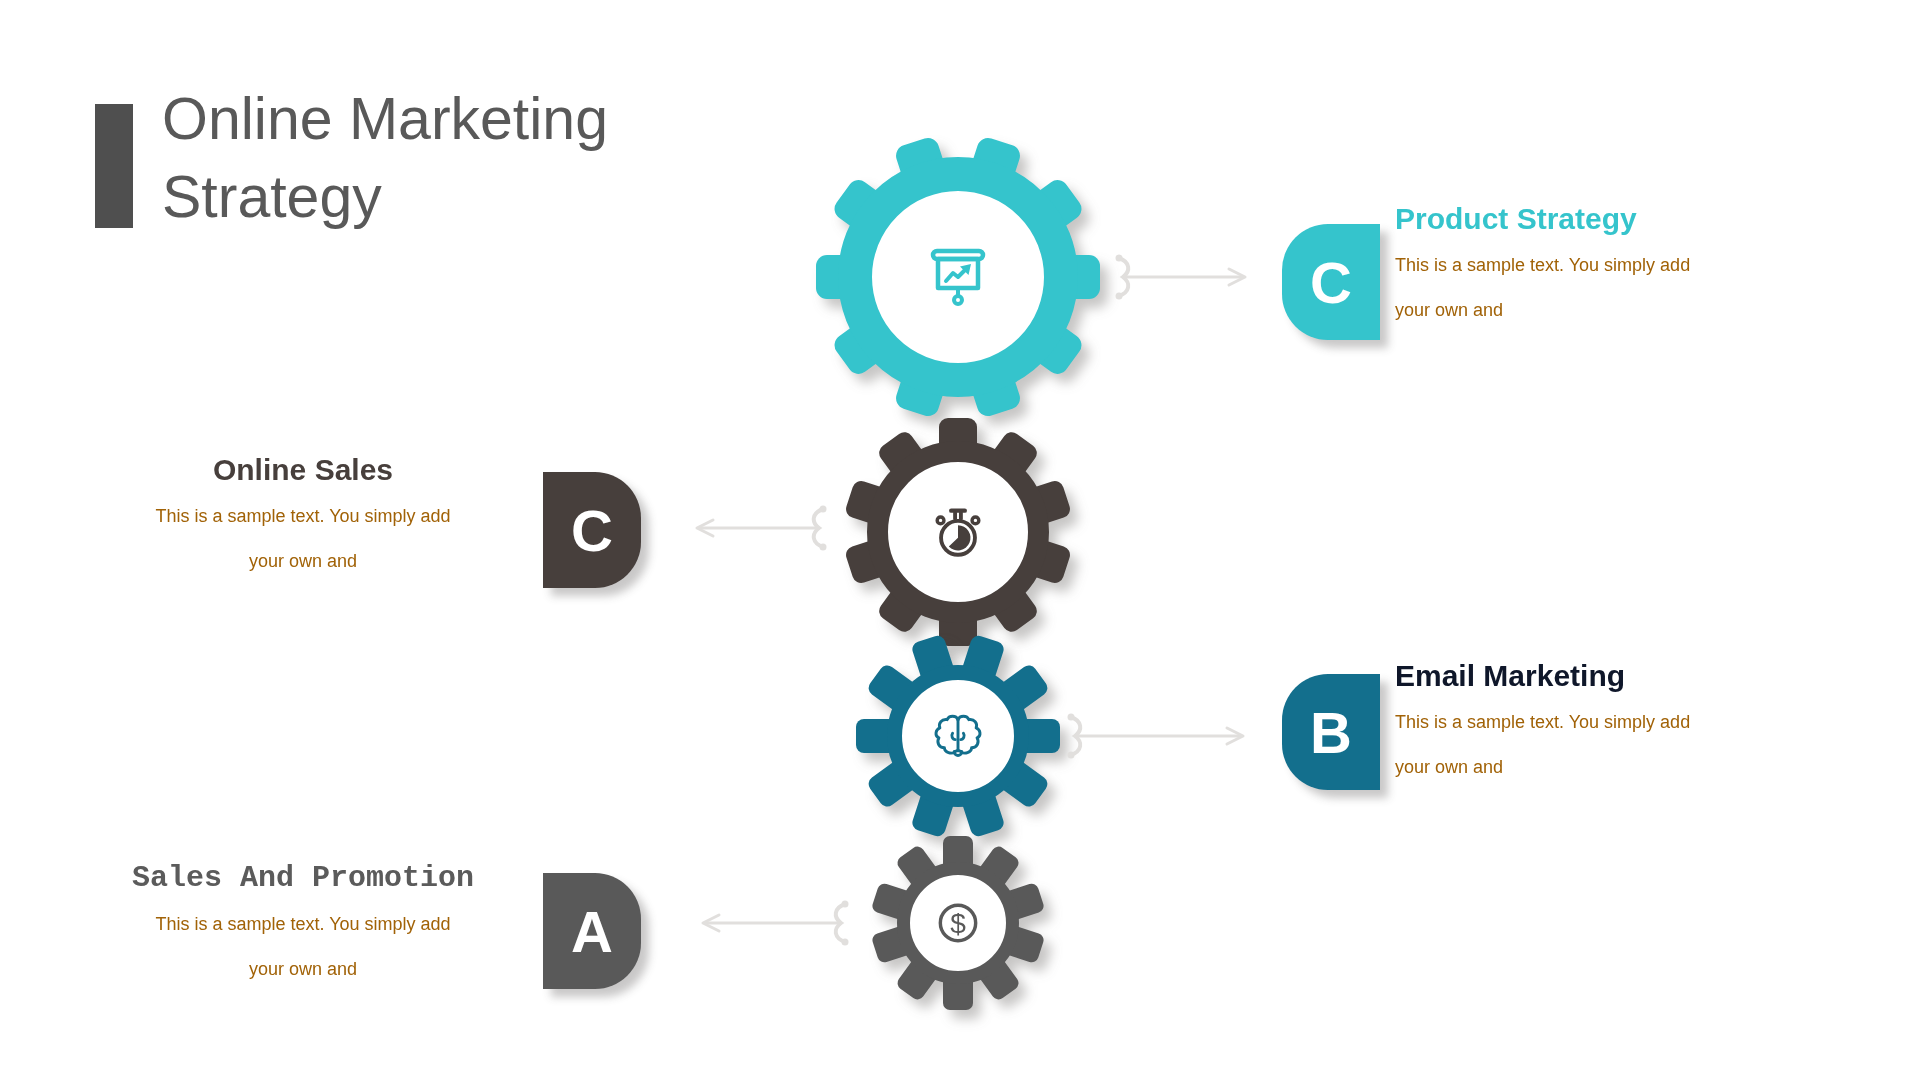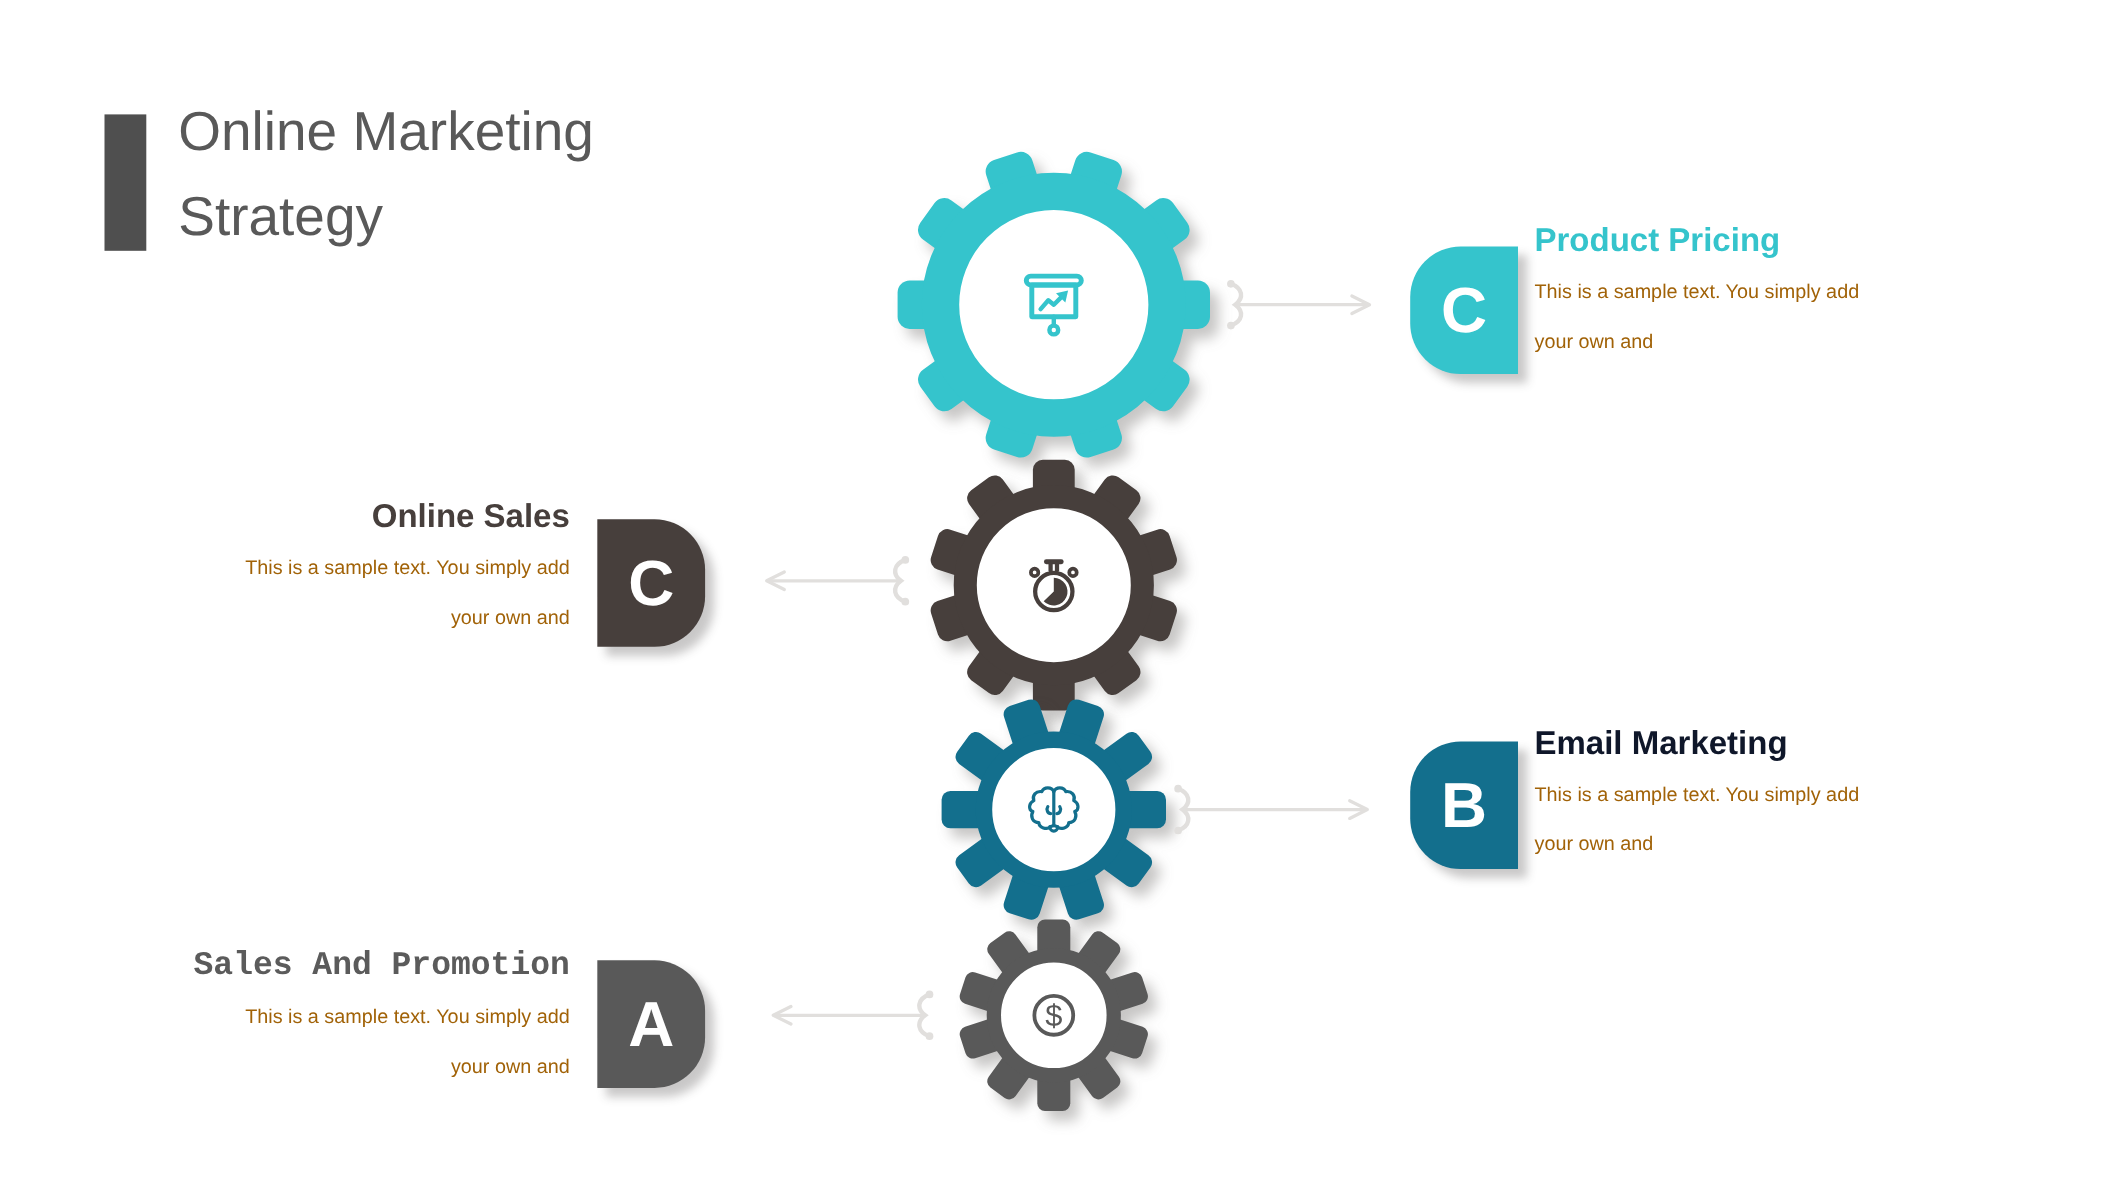--- a/index.html
+++ b/index.html
@@ -4,40 +4,40 @@
 <style>
   html,body{margin:0;padding:0;background:#ffffff;}
   .slide{
     position:relative;width:1920px;height:1080px;background:#ffffff;overflow:hidden;
     font-family:"Liberation Sans",sans-serif;
   }
   
   .accent-bar{position:absolute;left:95px;top:104px;width:38px;height:124px;background:#4F4F4F;}
   .page-title{
     position:absolute;left:162px;top:80px;width:540px;margin:0;
-    font-size:50px;line-height:78px;font-weight:500;color:#595959;letter-spacing:0;
+    font-size:59px;line-height:78px;font-weight:500;color:#595959;letter-spacing:0;
   }
   
   .gear{position:absolute;filter:drop-shadow(8px 9px 6px rgba(70,66,64,0.30));}
   .tooth{position:absolute;left:50%;top:50%;}
   .ring{
     position:absolute;left:50%;top:50%;transform:translate(-50%,-50%);
     background:#ffffff;border-radius:50%;box-sizing:border-box;
     display:flex;align-items:center;justify-content:center;
   }
   .gear svg{display:block;}
   
   .badge{
     position:absolute;width:98px;height:116px;display:flex;align-items:center;justify-content:center;
     color:#ffffff;font-size:58px;font-weight:700;
     box-shadow:8px 8px 9px rgba(60,58,56,0.28);
   }
   
   .textblock{position:absolute;}
-  .textblock.align-right{text-align:right;}
+  .textblock.align-right{text-align:center;}
   .sec-title{margin:0 0 4px 0;font-size:30px;line-height:40px;font-weight:700;}
   .sec-body{font-size:18px;line-height:45px;color:#a16207;font-weight:400;}
   
   .connector{position:absolute;}
 </style>
 </head>
 <body>
 
 <div class="slide">
 
@@ -144,21 +144,21 @@
     <path d="M143,26 H9" stroke="#E1DFDD" stroke-width="3" stroke-linecap="round"></path>
     <path d="M23,18 L7,26 L23,34" fill="none" stroke="#E1DFDD" stroke-width="3" stroke-linecap="round" stroke-linejoin="round"></path>
   </svg>
 
   <div class="badge" style="left:1282px;top:224px;background:#35C4CC;border-radius:46px 0 0 46px;">C</div>
   <div class="badge" style="left:543px;top:472px;background:#473F3C;border-radius:0 46px 46px 0;">C</div>
   <div class="badge" style="left:1282px;top:674px;background:#136F8D;border-radius:46px 0 0 46px;">B</div>
   <div class="badge" style="left:543px;top:873px;background:#595959;border-radius:0 46px 46px 0;">A</div>
 
   <div class="textblock" style="left:1395px;top:199px;width:450px;">
-    <h2 class="sec-title" style="color:#35C4CC;">Product Pricing</h2>
+    <h2 class="sec-title" style="color:#35C4CC;">Product Strategy</h2>
     <div class="sec-body">
       <div>This is a sample text. You simply add</div>
       <div>your own and</div>
     </div>
   </div>
 
   <div class="textblock align-right" style="left:88px;top:450px;width:430px;">
     <h2 class="sec-title" style="color:#473F3C;">Online Sales</h2>
     <div class="sec-body">
       <div>This is a sample text. You simply add</div>

